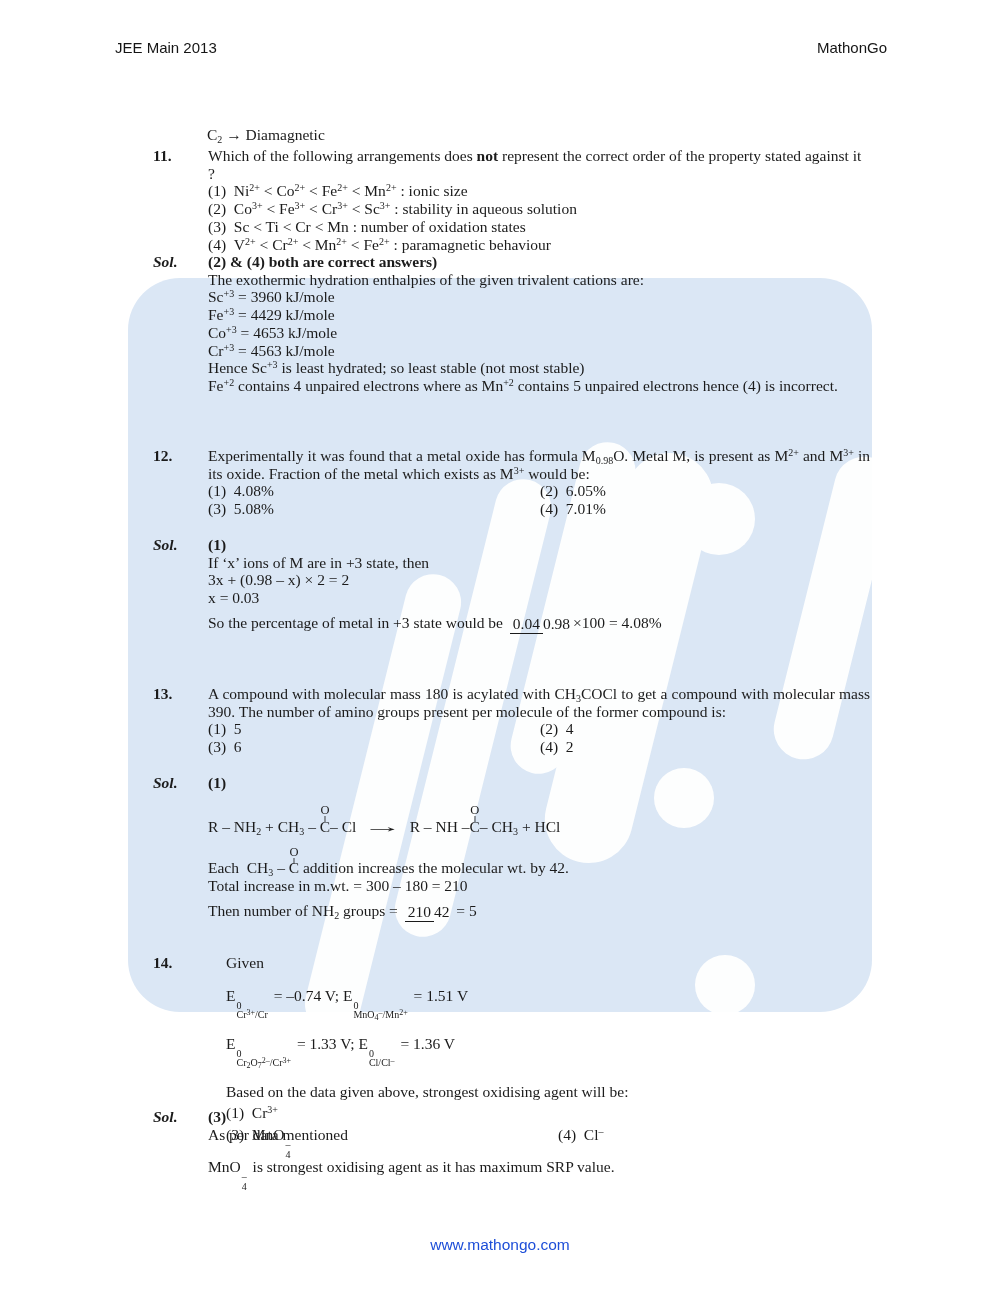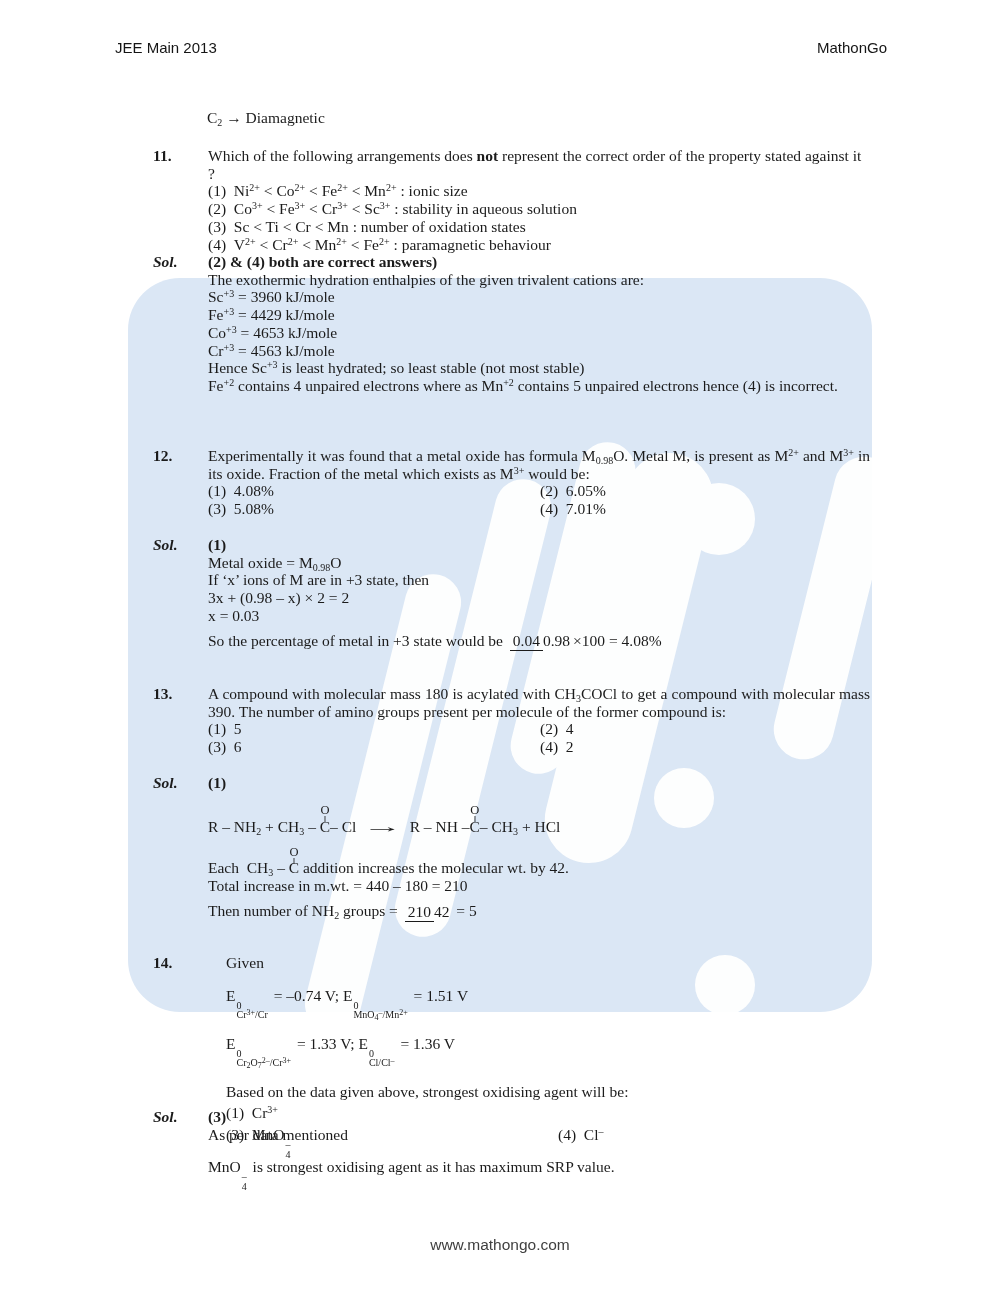--- a/index.html
+++ b/index.html
@@ -36,21 +36,21 @@
   .ov{position:relative;display:inline-block;}
   .ovtop{position:absolute;left:50%;bottom:13px;transform:translateX(-50%);
          display:flex;flex-direction:column;align-items:center;font-size:12.5px;line-height:11px;}
   .ovtop .bond{font-size:9px;line-height:6px;}
   .arrow{display:inline-block;transform:scaleX(2.6);margin:0 15px;}
   .eq{margin-top:26px;margin-bottom:4px;}
   .eq2{margin-top:24px;}
   .fline{margin-top:7px;}
   .eline{margin-top:15px;}
   .ftr{position:absolute;top:1236px;left:0;width:100%;text-align:center;
-       font-family:"Liberation Sans","DejaVu Sans",sans-serif;font-size:15.5px;color:#404040;}
+       font-family:"Liberation Sans","DejaVu Sans",sans-serif;font-size:15.5px;color:#1d4ed8;}
 </style>
 </head>
 <body>
 
 <div class="page">
 
   <div class="hdr">
     <span>JEE Main 2013</span>
     <span>MathonGo</span>
   </div>
@@ -59,21 +59,21 @@
     <i class="stripe" style="left:227px;top:290px;width:56px;height:470px;transform:rotate(14deg);"></i>
     <i class="stripe" style="left:317px;top:195px;width:56px;height:470px;transform:rotate(14deg);"></i>
     <i class="stripe" style="left:417px;top:160px;width:56px;height:340px;transform:rotate(14deg);"></i>
     <i class="stripe" style="left:457px;top:170px;width:88px;height:420px;transform:rotate(14deg);"></i>
     <i class="stripe" style="left:676px;top:175px;width:60px;height:310px;transform:rotate(14deg);"></i>
     <i class="dot" style="left:555px;top:205px;width:72px;height:72px;"></i>
     <i class="dot" style="left:526px;top:490px;width:60px;height:60px;"></i>
     <i class="dot" style="left:567px;top:677px;width:60px;height:60px;"></i>
   </div>
 
-  <div class="abs" style="left:207px;top:109px;">C<sub>2</sub> → Diamagnetic</div>
+  <div class="abs" style="left:207px;top:126px;">C<sub>2</sub> → Diamagnetic</div>
 
   <div class="block" style="top:147px;">
     <div class="num">11.</div>
     <div class="body">
       <div class="line">Which of the following arrangements does <b>not</b> represent the correct order of the property stated against it ?</div>
       <div class="line">(1)&nbsp;&nbsp;Ni<sup>2+</sup> &lt; Co<sup>2+</sup> &lt; Fe<sup>2+</sup> &lt; Mn<sup>2+</sup> : ionic size</div>
       <div class="line">(2)&nbsp;&nbsp;Co<sup>3+</sup> &lt; Fe<sup>3+</sup> &lt; Cr<sup>3+</sup> &lt; Sc<sup>3+</sup> : stability in aqueous solution</div>
       <div class="line">(3)&nbsp;&nbsp;Sc &lt; Ti &lt; Cr &lt; Mn : number of oxidation states</div>
       <div class="line">(4)&nbsp;&nbsp;V<sup>2+</sup> &lt; Cr<sup>2+</sup> &lt; Mn<sup>2+</sup> &lt; Fe<sup>2+</sup> : paramagnetic behaviour</div>
     </div>
@@ -105,21 +105,20 @@
         <span>(3)&nbsp;&nbsp;5.08%</span>
         <span>(4)&nbsp;&nbsp;7.01%</span>
       </div>
     </div>
   </div>
 
   <div class="block" style="top:536px;">
     <div class="num solnum">Sol.</div>
     <div class="body">
       <div class="line"><b>(1)</b></div>
-      <div class="line">Metal oxide = M<sub>0.98</sub>O</div>
       <div class="line">If ‘x’ ions of M are in +3 state, then</div>
       <div class="line">3x + (0.98 – x) × 2 = 2</div>
       <div class="line">x = 0.03</div>
       <div class="line fline">So the percentage of metal in +3 state would be <span class="frac">
             <span class="fu">0.04</span>
             <span class="fd">0.98</span>
           </span>×100 = 4.08%</div>
     </div>
   </div>
 
@@ -146,21 +145,21 @@
               <span>O</span>
               <span class="bond">‖</span>
             </span><span>C</span></span>– Cl <span class="arrow">→</span> R – NH –<span class="ov"><span class="ovtop">
               <span>O</span>
               <span class="bond">‖</span>
             </span><span>C</span></span>– CH<sub>3</sub> + HCl</div>
       <div class="line eq2">Each&nbsp; CH<sub>3</sub> – <span class="ov"><span class="ovtop">
               <span>O</span>
               <span class="bond">‖</span>
             </span><span>C</span></span> addition increases the molecular wt. by 42.</div>
-      <div class="line">Total increase in m.wt. = 440 – 180 = 210</div>
+      <div class="line">Total increase in m.wt. = 300 – 180 = 210</div>
       <div class="line fline">Then number of NH<sub>2</sub> groups = <span class="frac">
             <span class="fu">210</span>
             <span class="fd">42</span>
           </span> = 5</div>
     </div>
   </div>
 
   <div class="block" style="top:954px;gap:18px;">
     <div class="num">14.</div>
     <div class="body q14rows">

